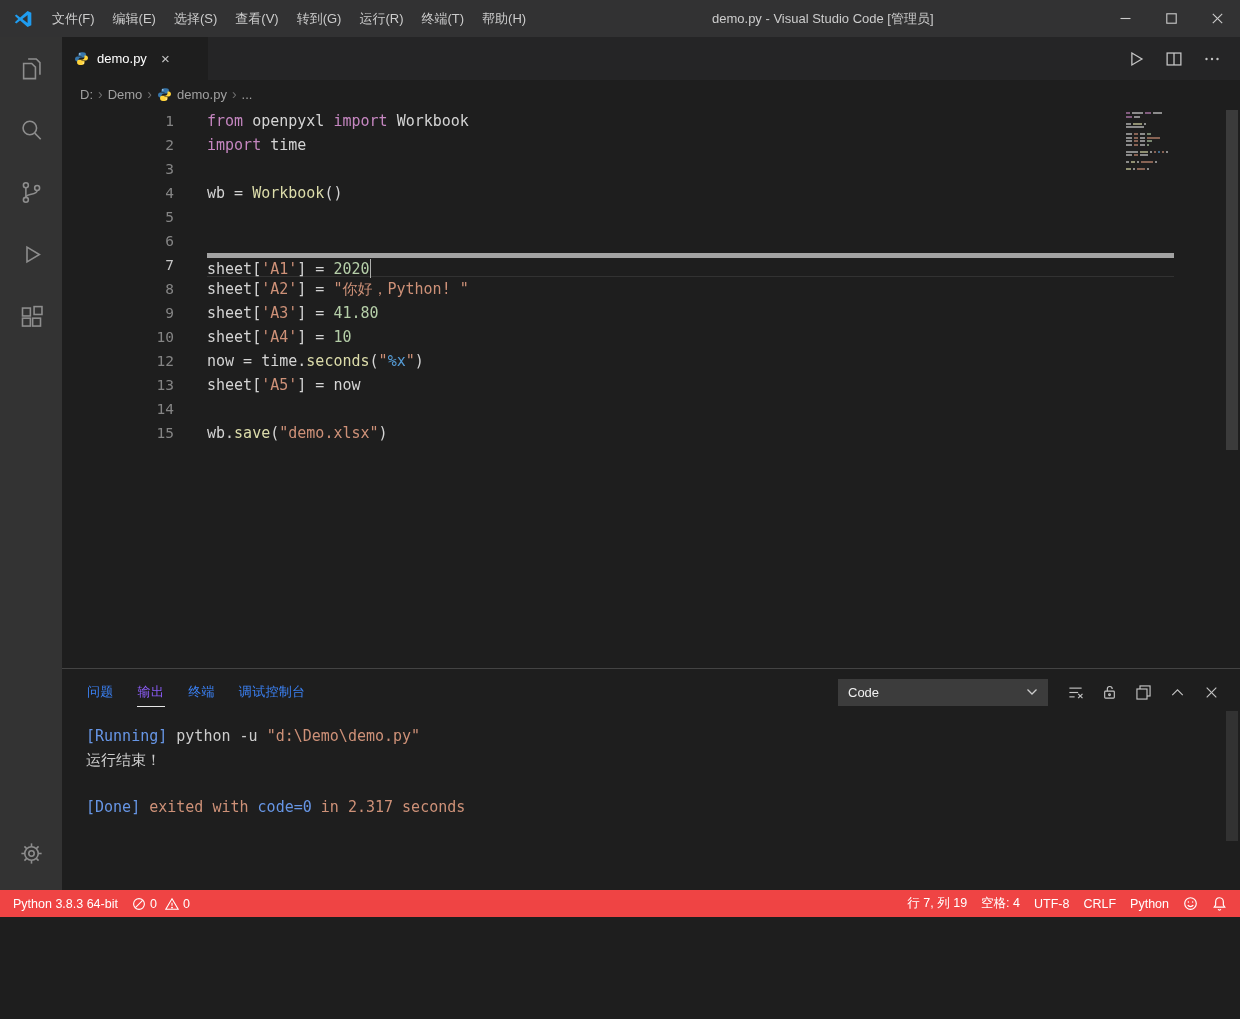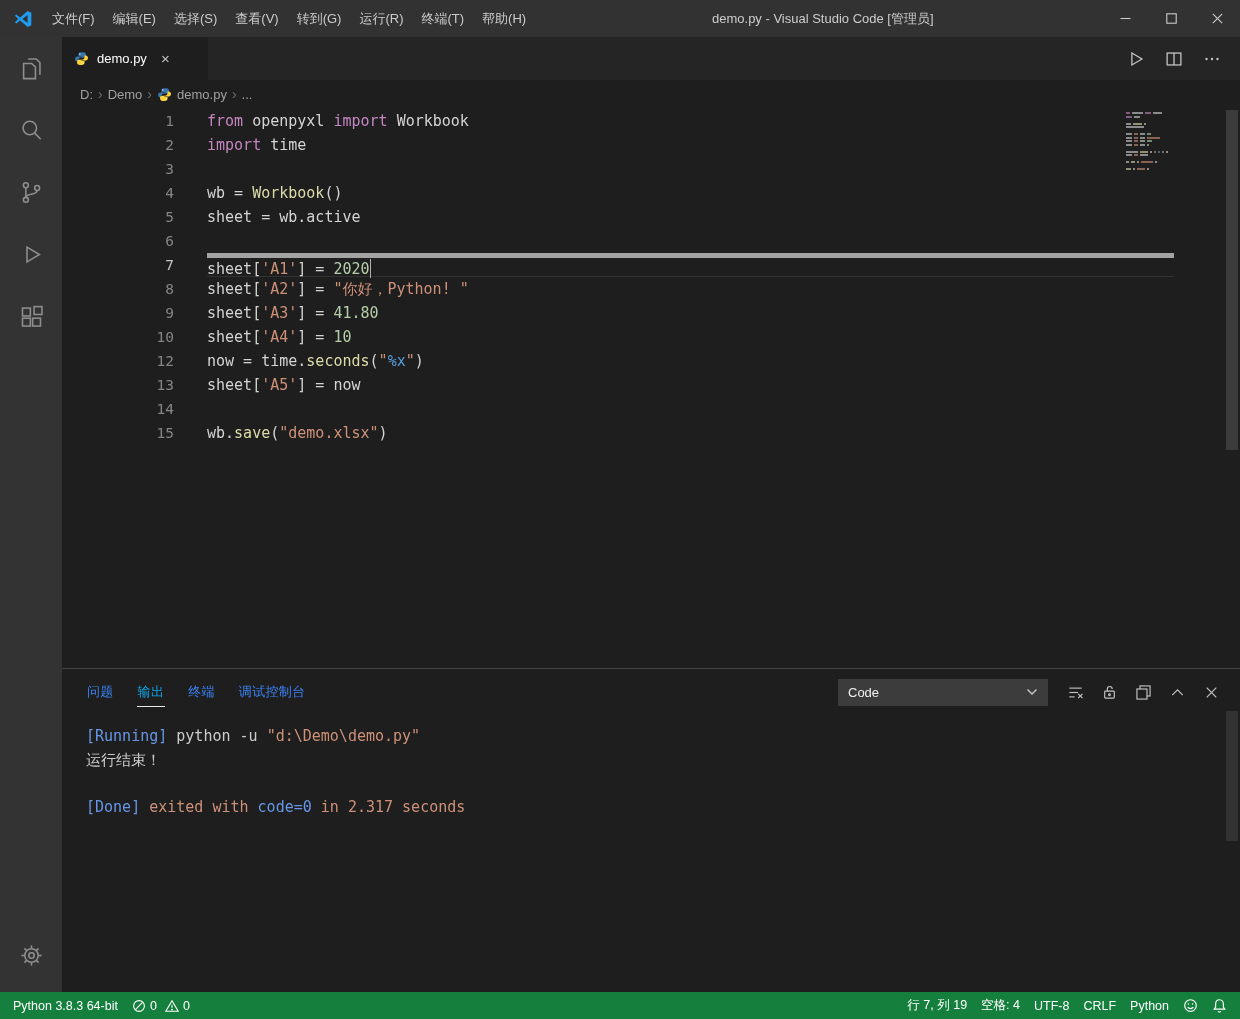--- a/index.html
+++ b/index.html
@@ -1,18 +1,18 @@
 <!DOCTYPE html>
 <html><head>
 <meta charset="utf-8">
 <style>
   *{margin:0;padding:0;box-sizing:border-box;}
   html,body{width:1240px;height:1019px;overflow:hidden;}
   body{background:#1E1E1E;font-family:"Liberation Sans",sans-serif;color:#CCCCCC;}
-  .window{width:1240px;height:1019px;display:flex;flex-direction:column;}
+  .window{width:1240px;height:917px;display:flex;flex-direction:column;}
 
   
   .titlebar{flex:0 0 37px;background:#323233;display:flex;align-items:center;position:relative;font-size:13px;color:#CCCCCC;}
   .logo{width:20px;height:20px;margin:0 10px 0 13px;display:flex;align-items:center;justify-content:center;}
   .menubar{display:flex;height:37px;}
   .menu-item{padding:0 9px;line-height:37px;cursor:default;white-space:nowrap;}
   .title-text{position:absolute;left:712px;top:0;line-height:37px;color:#CCCCCC;white-space:nowrap;pointer-events:none;}
   .win-controls{position:absolute;right:0;top:0;display:flex;height:37px;}
   .win-btn{width:46px;height:37px;display:flex;align-items:center;justify-content:center;color:#CCCCCC;}
 
@@ -60,21 +60,21 @@
   .minimap{position:absolute;top:4px;right:18px;width:96px;}
   .mini-line{display:flex;height:2px;margin-bottom:1.5px;}
   .mini-tok{height:2px;background:var(--tc,#999);opacity:.6;margin-right:2px;flex:none;}
   .scroll-thumb{position:absolute;top:2px;right:2px;width:12px;height:340px;background:rgba(121,121,121,.32);}
 
   
   .panel{flex:0 0 324px;border-top:1px solid #444444;display:flex;flex-direction:column;position:relative;}
   .panel-header{flex:0 0 46px;display:flex;align-items:center;padding:0 16px 0 24px;}
   .panel-tabs{display:flex;gap:22px;}
   .panel-tab{font-size:13px;color:#3b82f6;position:relative;padding:4px 1px;cursor:pointer;letter-spacing:.3px;}
-  .panel-tab.active{color:#0ea5e9;}
+  .panel-tab.active{color:#8b5cf6;}
   .panel-tab.active::after{content:'';position:absolute;left:0;right:0;bottom:-2px;height:1px;background:#E7E7E7;}
   .channel-select{margin-left:auto;width:210px;height:27px;background:#3C3C3C;border:1px solid #3C3C3C;display:flex;align-items:center;justify-content:space-between;padding:0 9px;font-size:13px;color:#F0F0F0;cursor:pointer;}
   .panel-actions{display:flex;align-items:center;gap:8px;margin-left:14px;}
   .pa-btn{width:26px;height:26px;display:flex;align-items:center;justify-content:center;border-radius:4px;}
   .pa-btn svg{stroke:#C5C5C5;fill:none;stroke-width:1.3;}
   .output{padding:10px 0 0 24px;font-family:"DejaVu Sans Mono",monospace;font-size:15px;}
   .out-line{height:23.5px;line-height:23.5px;white-space:pre;}
   .panel-scroll-thumb{position:absolute;top:42px;right:2px;width:12px;height:130px;background:rgba(121,121,121,.22);}
 
   
@@ -241,21 +241,21 @@
             <span class="bc-label">...</span>
           </span>
         </div>
 
       <div class="editor">
         <div>
             <div class="code-line"><span class="gutter">1</span><span class="line-content"><span class="tok-kw">from</span><span class="tok-txt"> openpyxl </span><span class="tok-kw">import</span><span class="tok-txt"> Workbook</span></span></div>
             <div class="code-line"><span class="gutter">2</span><span class="line-content"><span class="tok-kw">import</span><span class="tok-txt"> time</span></span></div>
             <div class="code-line"><span class="gutter">3</span><span class="line-content"></span></div>
             <div class="code-line"><span class="gutter">4</span><span class="line-content"><span class="tok-txt">wb = </span><span class="tok-fn">Workbook</span><span class="tok-txt">()</span></span></div>
-            <div class="code-line"><span class="gutter">5</span><span class="line-content"><span class="tok-txt">sheet = wb.active</span></span></div>
+            <div class="code-line"><span class="gutter">5</span></div>
             <div class="code-line"><span class="gutter">6</span><span class="line-content"></span></div>
             <div class="code-line current"><span class="gutter">7</span><span class="line-content"><span class="tok-txt">sheet[</span><span class="tok-str">'A1'</span><span class="tok-txt">] = </span><span class="tok-num">2020</span><span class="cursor"></span></span></div>
             <div class="code-line"><span class="gutter">8</span><span class="line-content"><span class="tok-txt">sheet[</span><span class="tok-str">'A2'</span><span class="tok-txt">] = </span><span class="tok-str">"你好，Python! "</span></span></div>
             <div class="code-line"><span class="gutter">9</span><span class="line-content"><span class="tok-txt">sheet[</span><span class="tok-str">'A3'</span><span class="tok-txt">] = </span><span class="tok-num">41.80</span></span></div>
             <div class="code-line"><span class="gutter">10</span><span class="line-content"><span class="tok-txt">sheet[</span><span class="tok-str">'A4'</span><span class="tok-txt">] = </span><span class="tok-num">10</span></span></div>
             <div class="code-line"><span class="gutter">12</span><span class="line-content"><span class="tok-txt">now = time.</span><span class="tok-fn">seconds</span><span class="tok-txt">(</span><span class="tok-str">"</span><span class="tok-fmt">%x</span><span class="tok-str">"</span><span class="tok-txt">)</span></span></div>
             <div class="code-line"><span class="gutter">13</span><span class="line-content"><span class="tok-txt">sheet[</span><span class="tok-str">'A5'</span><span class="tok-txt">] = now</span></span></div>
             <div class="code-line"><span class="gutter">14</span><span class="line-content"></span></div>
             <div class="code-line"><span class="gutter">15</span><span class="line-content"><span class="tok-txt">wb.</span><span class="tok-fn">save</span><span class="tok-txt">(</span><span class="tok-str">"demo.xlsx"</span><span class="tok-txt">)</span></span></div>
           </div>
@@ -393,21 +393,21 @@
             <div class="out-line"><span class="tok-out">运行结束！</span></div>
             <div class="out-line"><span>&nbsp;</span></div>
             <div class="out-line"><span class="tok-blue">[Done]</span><span class="tok-orange"> exited with </span><span class="tok-blue">code=0</span><span class="tok-orange"> in </span><span class="tok-orange">2.317 seconds</span></div>
           </div>
         <div class="panel-scroll-thumb"></div>
       </div>
 
     </div>
   </div>
 
-  <footer class="statusbar" style="background: #15803d; justify-content: flex-end;">
+  <footer class="statusbar" style="background: #ef4444; justify-content: flex-end;">
     <div class="sb-item">
         <span>Python 3.8.3 64-bit</span>
       </div>
     <div class="sb-item">
       <svg width="14" height="14" viewBox="0 0 14 14">
           <circle cx="7" cy="7" r="5.4"></circle>
           <line x1="3.4" y1="10.6" x2="10.6" y2="3.4"></line>
         </svg>
       <span>0</span>
       <svg width="14" height="14" viewBox="0 0 14 14" style="margin-left:4px;">

